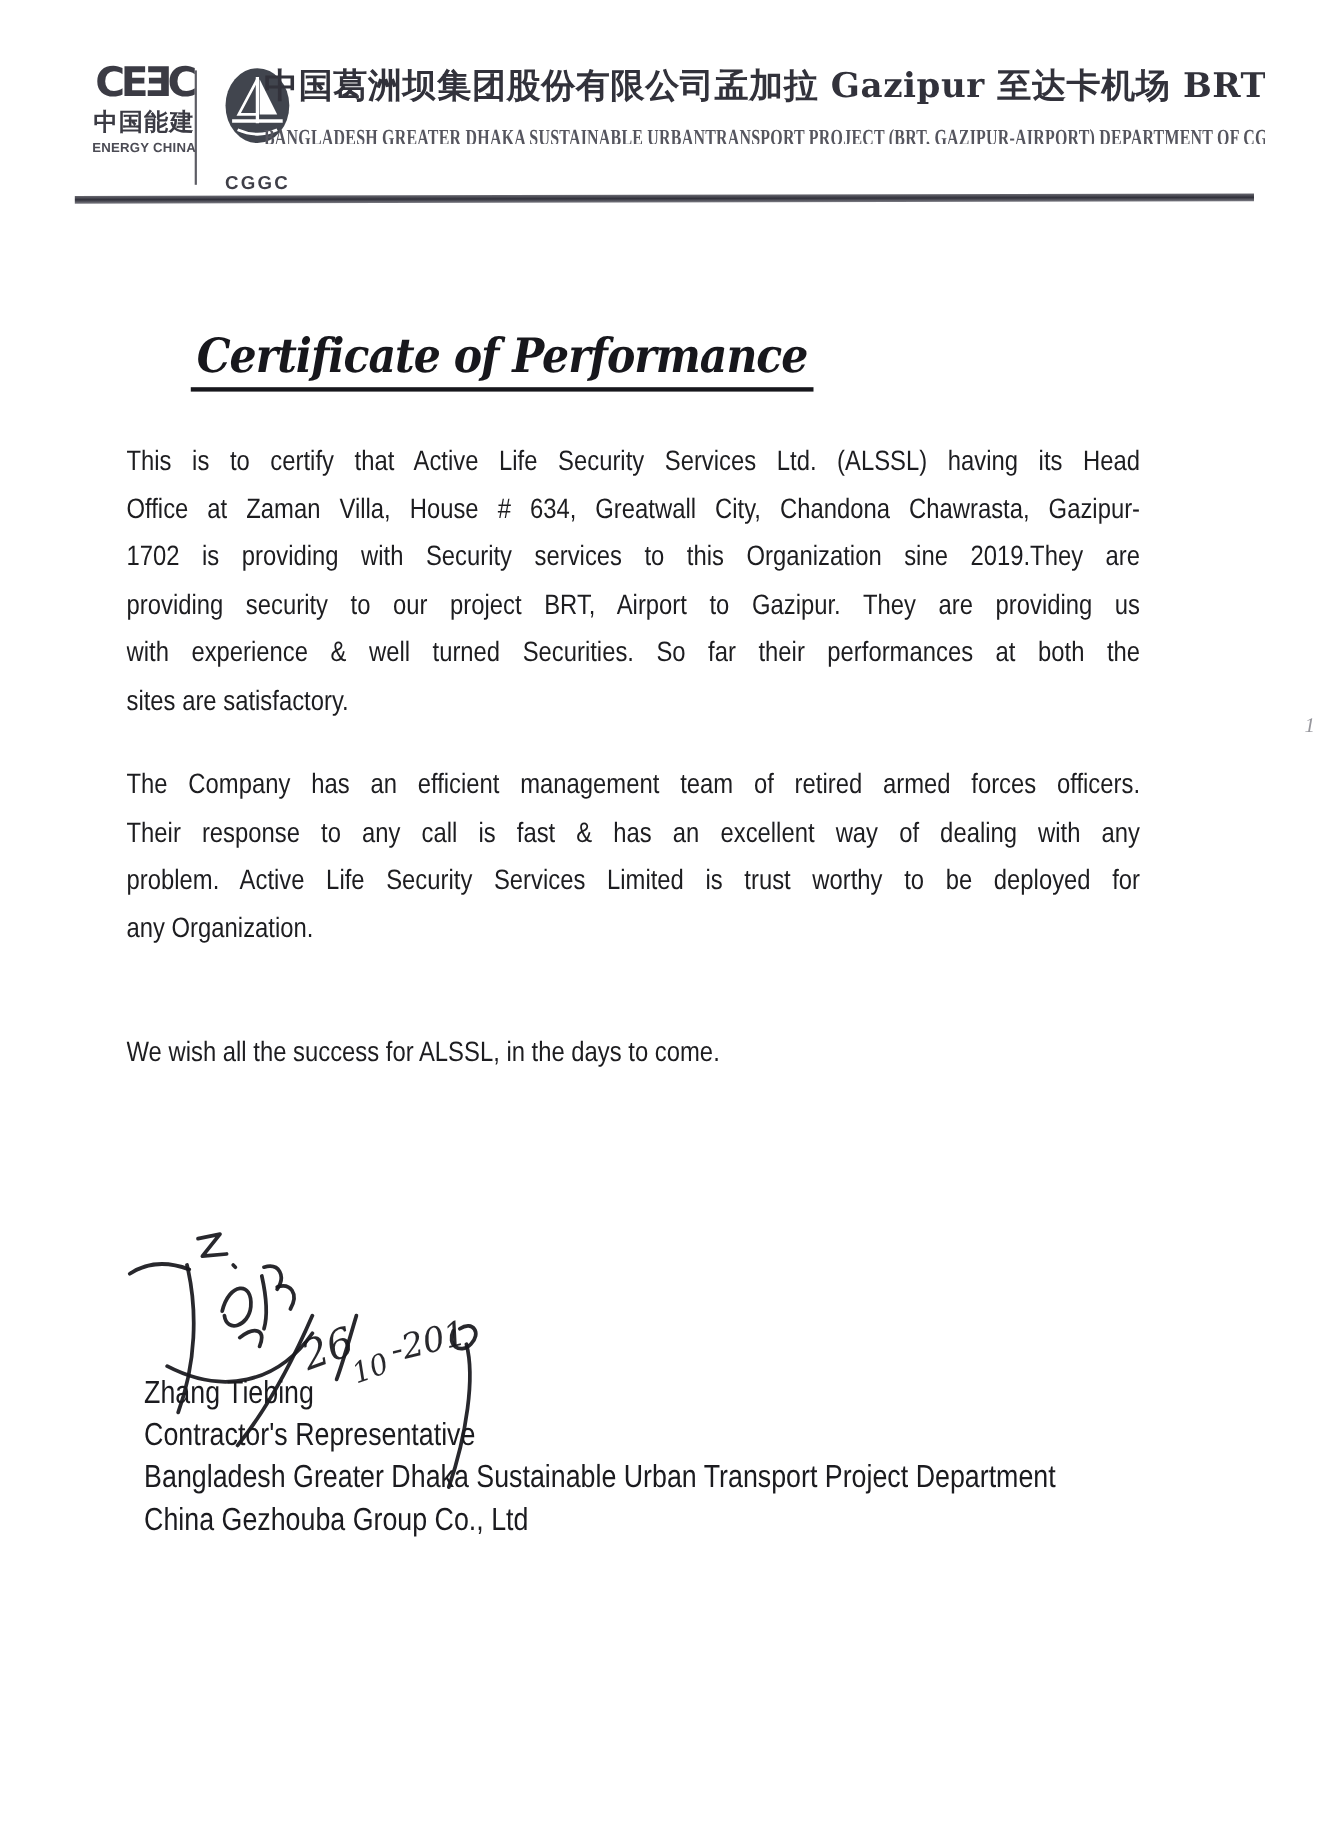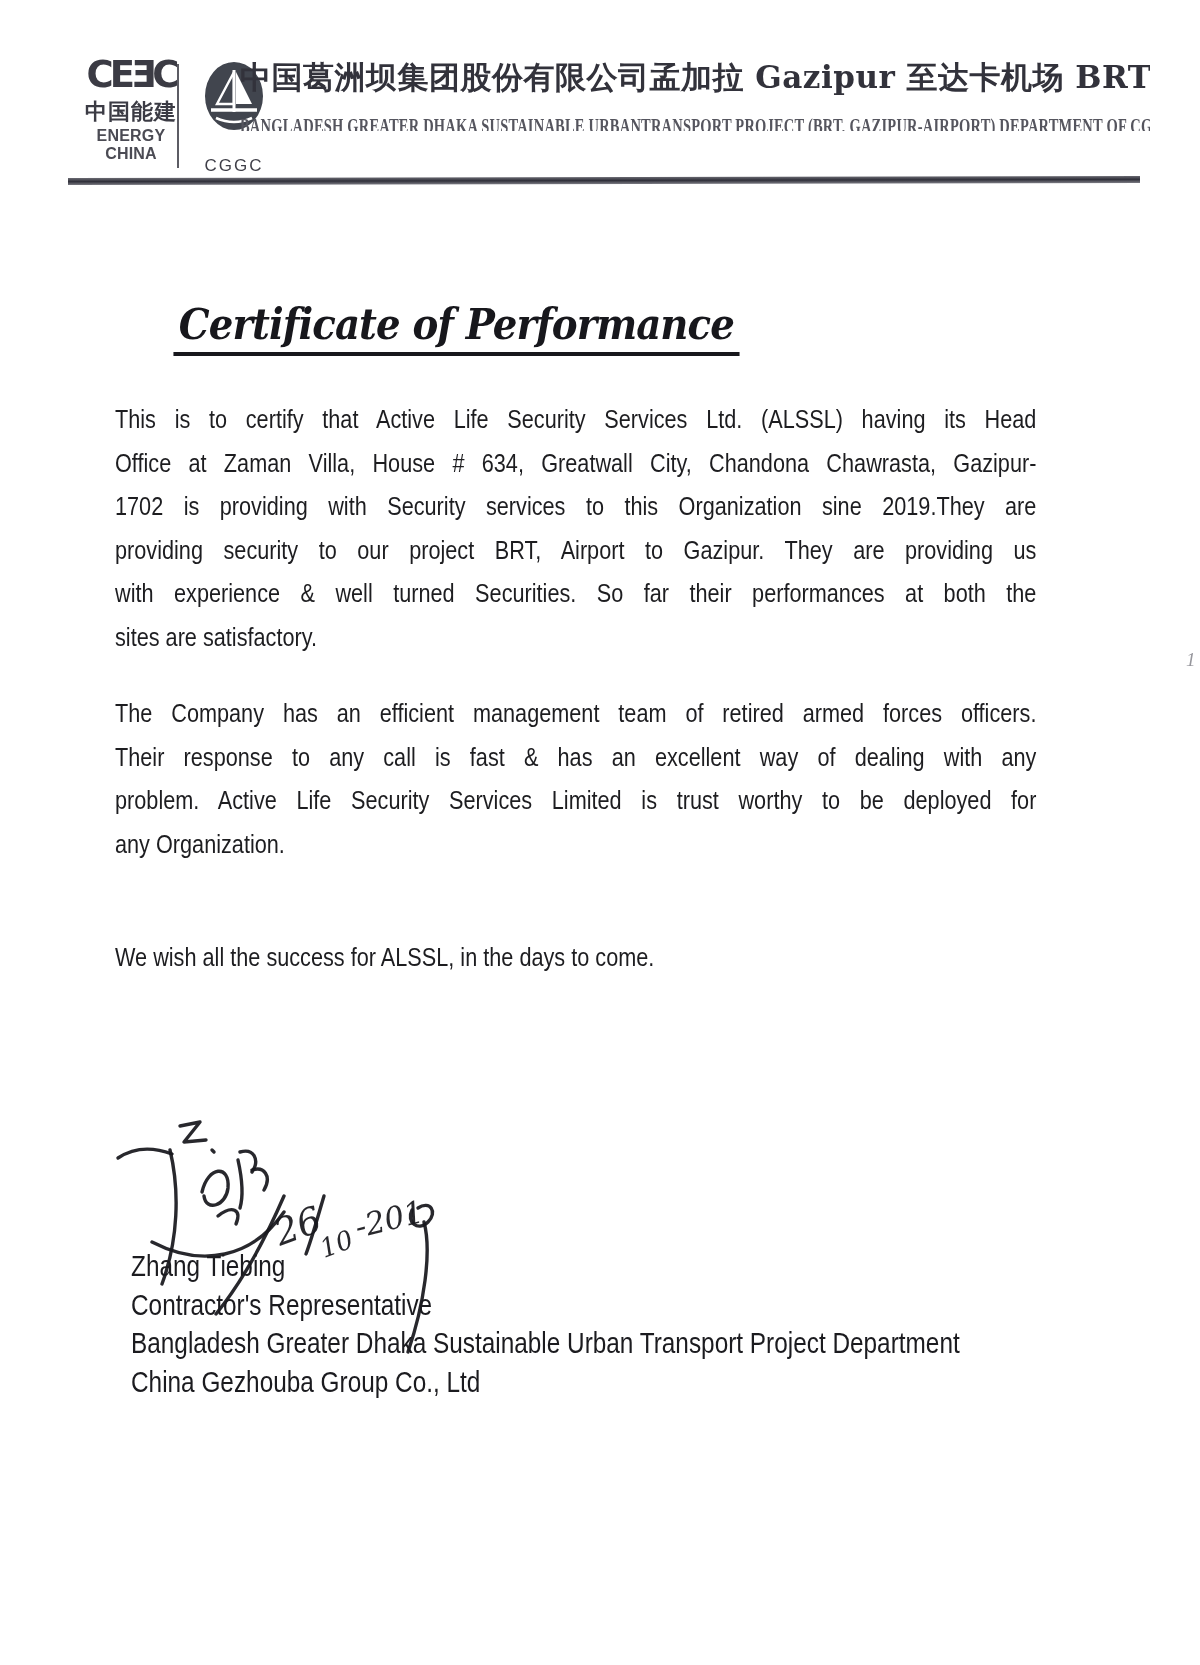--- a/index.html
+++ b/index.html
@@ -7,24 +7,24 @@
     width:1200px;height:1665px;background:#ffffff;position:relative;
     font-family:"Liberation Sans",sans-serif;color:#1d1d20;overflow:hidden;
   }
   .abs{position:absolute;}
   
   .logo-ec{left:63px;top:56px;width:112px;text-align:center;margin-left:12px;}
   .monogram{font-family:"DejaVu Sans",sans-serif;font-weight:bold;font-size:37px;
     letter-spacing:-4px;color:#3b3b44;line-height:1.05;}
   .ec-cn{font-family:"DejaVu Serif",serif;font-weight:bold;font-size:22px;color:#3b3b44;
     letter-spacing:1px;line-height:1.15;margin-top:4px;}
-  .ec-en{font-weight:bold;font-size:16px;color:#4b4b54;letter-spacing:.2px;margin-top:3px;}
+  .ec-en{font-weight:bold;font-size:12px;color:#4b4b54;letter-spacing:.2px;margin-top:3px;}
   .divider{left:177px;top:64px;width:2px;height:104px;background:#5c5c64;}
   .cggc{left:194px;top:60px;width:80px;text-align:center;}
-  .cggc-label{font-weight:normal;font-size:17px;letter-spacing:2px;color:#3f3f48;margin-top:0px;}
+  .cggc-label{font-weight:bold;font-size:17px;letter-spacing:2px;color:#3f3f48;margin-top:0px;}
   .htitles{left:240px;top:57px;width:910px;overflow:hidden;}
   .cn-title{font-family:"DejaVu Serif",serif;font-weight:bold;font-size:31px;color:#32323b;
     white-space:nowrap;letter-spacing:.5px;}
   .en-sub{margin-top:15px;font-family:"Liberation Serif",serif;font-weight:bold;font-size:14.5px;
     color:#55555e;letter-spacing:.2px;white-space:nowrap;transform:scaleY(1.45);transform-origin:left top;}
   .rule{left:68px;top:177px;width:1072px;height:7px;
     background:linear-gradient(180deg,#6a6a72,#30303a 50%,#7a7a82);transform:rotate(-0.12deg);}
   
   .title-wrap{left:0;top:299px;width:960px;text-align:center;}
   .doc-title{display:inline-block;font-family:"DejaVu Serif",serif;font-style:italic;font-weight:bold;

